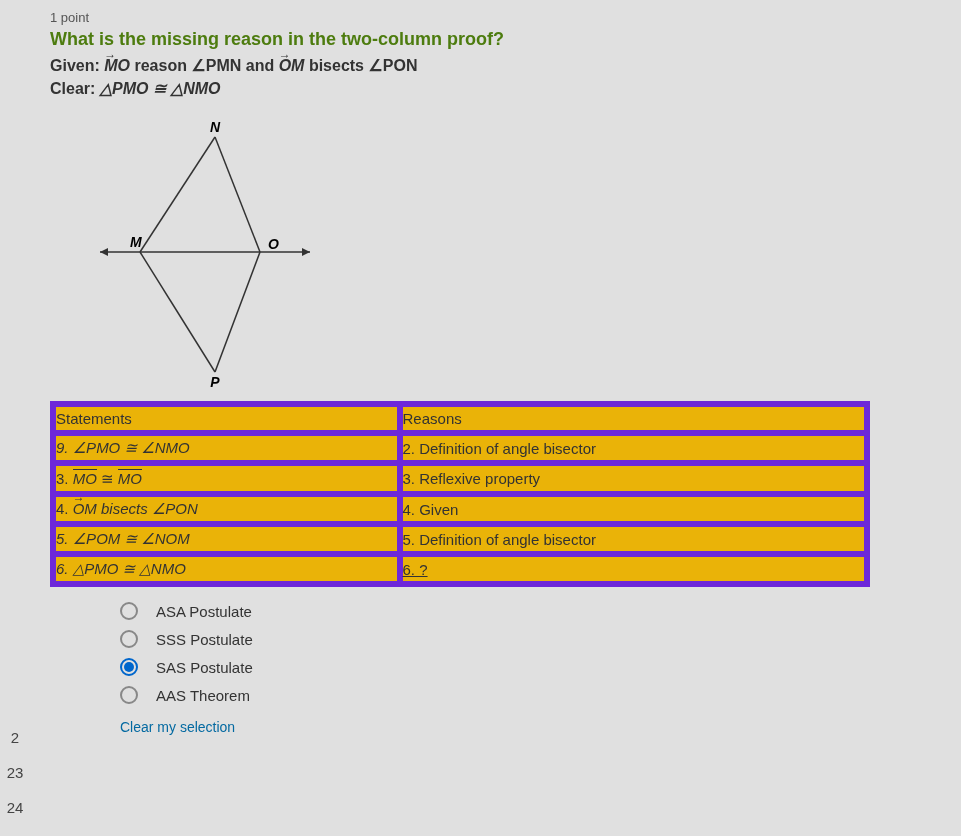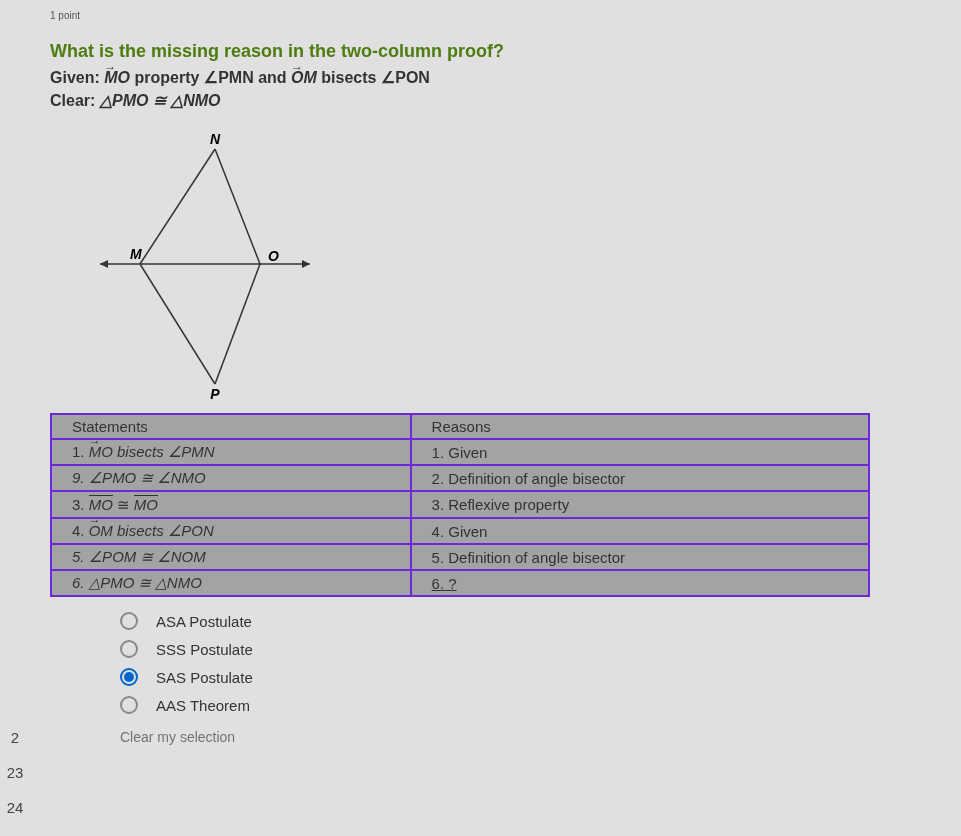--- a/index.html
+++ b/index.html
@@ -8,23 +8,23 @@
       background: #e0e0e0;
       width: 961px;
       height: 836px;
       position: relative;
       color: #333;
     }
     .page {
       padding: 10px 20px 10px 50px;
     }
     .points {
-      font-size: 10px;
+      font-size: 13px;
       color: #555;
-      margin-bottom: 20px;
+      margin-bottom: 4px;
     }
     .question {
       font-size: 18px;
       font-weight: bold;
       color: #4d7c0f;
       margin-bottom: 6px;
     }
     .given, .prove {
       font-size: 16px;
       font-weight: bold;
@@ -53,23 +53,23 @@
     .diagram {
       margin: 20px 0 10px 40px;
     }
     .proof-table {
       border-collapse: collapse;
       width: 820px;
       margin-top: -5px;
       font-size: 15px;
     }
     .proof-table td {
-      border: 2px solid #6d28d9;
-      padding: 3px 20px;
-      background: #a3a3a3;
+      border: 6px solid #6d28d9;
+      padding: 3px 0;
+      background: #eab308;
     }
     .proof-table .hdr {
       font-weight: normal;
     }
     .options {
       margin: 15px 0 0 70px;
     }
     .option {
       display: flex;
       align-items: center;
@@ -91,21 +91,21 @@
       border-color: #0066cc;
     }
     .radio.selected::after {
       content: "";
       width: 10px;
       height: 10px;
       background: #0066cc;
       border-radius: 50%;
     }
     .clear-link {
-      color: #737373;
+      color: #0369a1;
       font-size: 14px;
       margin-left: 70px;
       margin-top: 5px;
       display: inline-block;
     }
     .sidebar {
       position: absolute;
       left: 0;
       bottom: 20px;
       width: 30px;
@@ -127,21 +127,21 @@
   <div>24</div>
 </div>
 
 <div class="page">
   <div class="points">1 point</div>
   <div class="question">What is the missing reason in the two-column proof?</div>
 
   <div class="given">
     <span>Given:</span>
     <span class="ray it">MO</span>
-    <span>property ∠PMN and</span>
+    <span>reason ∠PMN and</span>
     <span class="ray it">OM</span>
     <span>bisects ∠PON</span>
   </div>
 
   <div class="prove">
     <span>Clear:</span>
     <span class="it">△PMO ≅ △NMO</span>
   </div>
 
   <svg class="diagram" width="240" height="270" viewBox="0 0 240 270">
@@ -158,28 +158,20 @@
     <text x="125" y="265" font-size="14" font-style="italic" font-weight="bold" text-anchor="middle">P</text>
   </svg>
 
   <table class="proof-table">
     <tbody>
         <tr>
       <td class="hdr">Statements</td>
       <td class="hdr">Reasons</td>
     </tr>
     <tr>
-      <td>
-        <span>1.</span>
-        <span class="ray it">MO</span>
-        <span class="it">bisects ∠PMN</span>
-      </td>
-      <td>1. Given</td>
-    </tr>
-    <tr>
       <td class="it">9. ∠PMO ≅ ∠NMO</td>
       <td>2. Definition of angle bisector</td>
     </tr>
     <tr>
       <td>
         <span>3.</span>
         <span class="seg it">MO</span>
         <span class="cong">≅</span>
         <span class="seg it">MO</span>
       </td>

